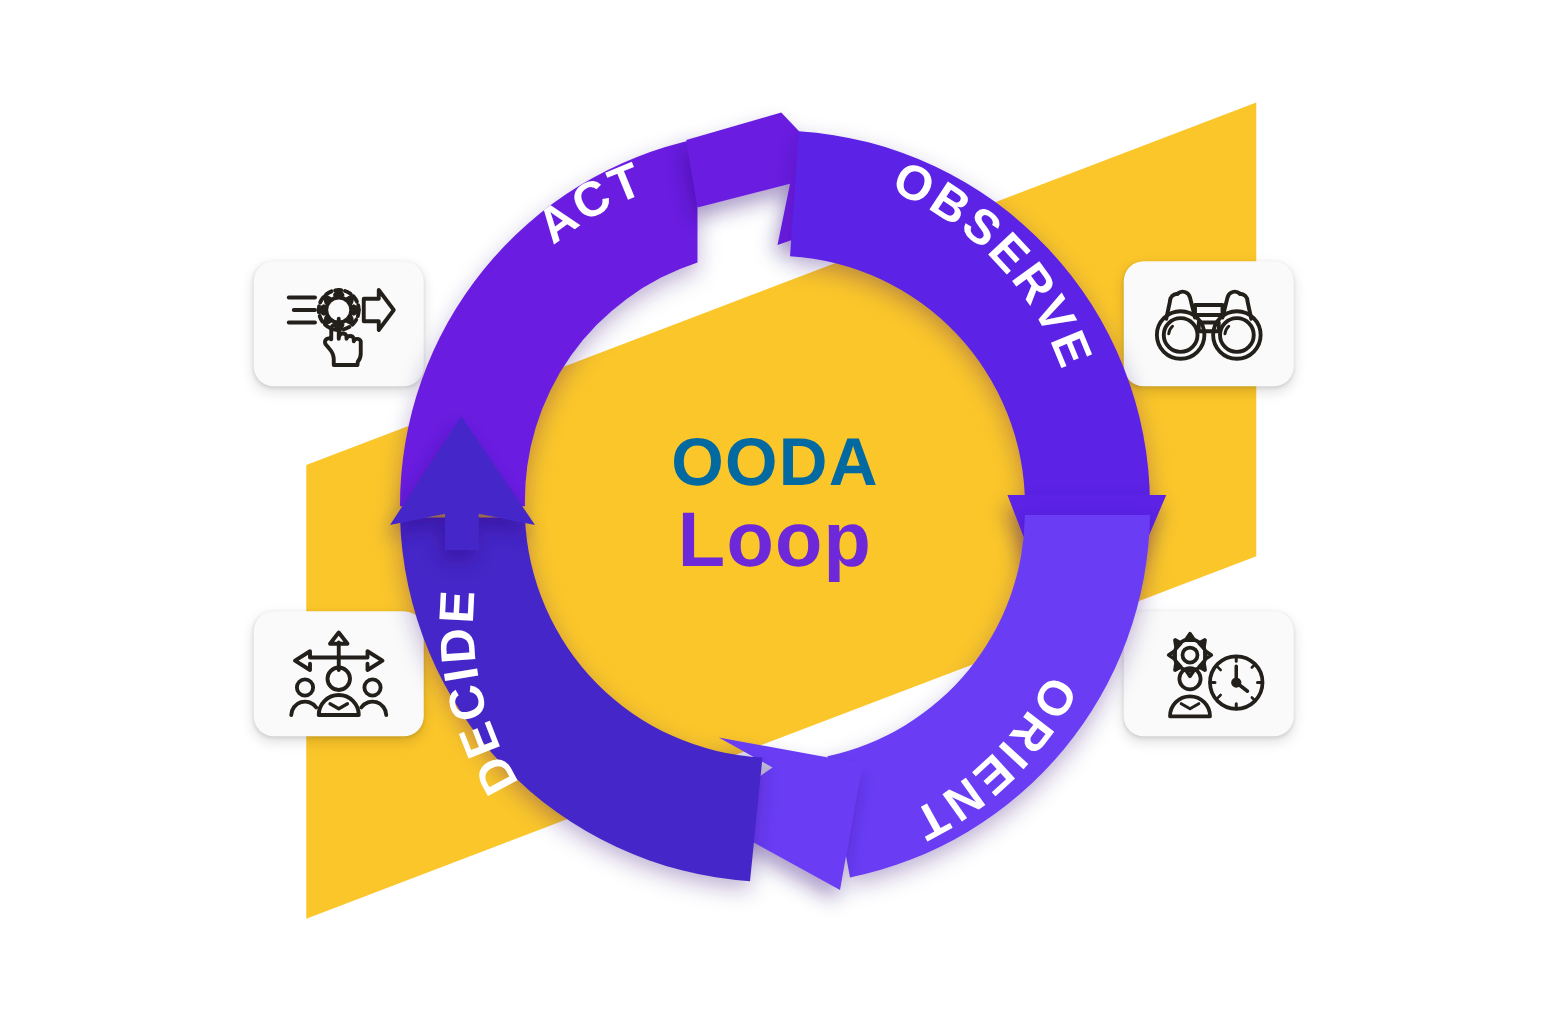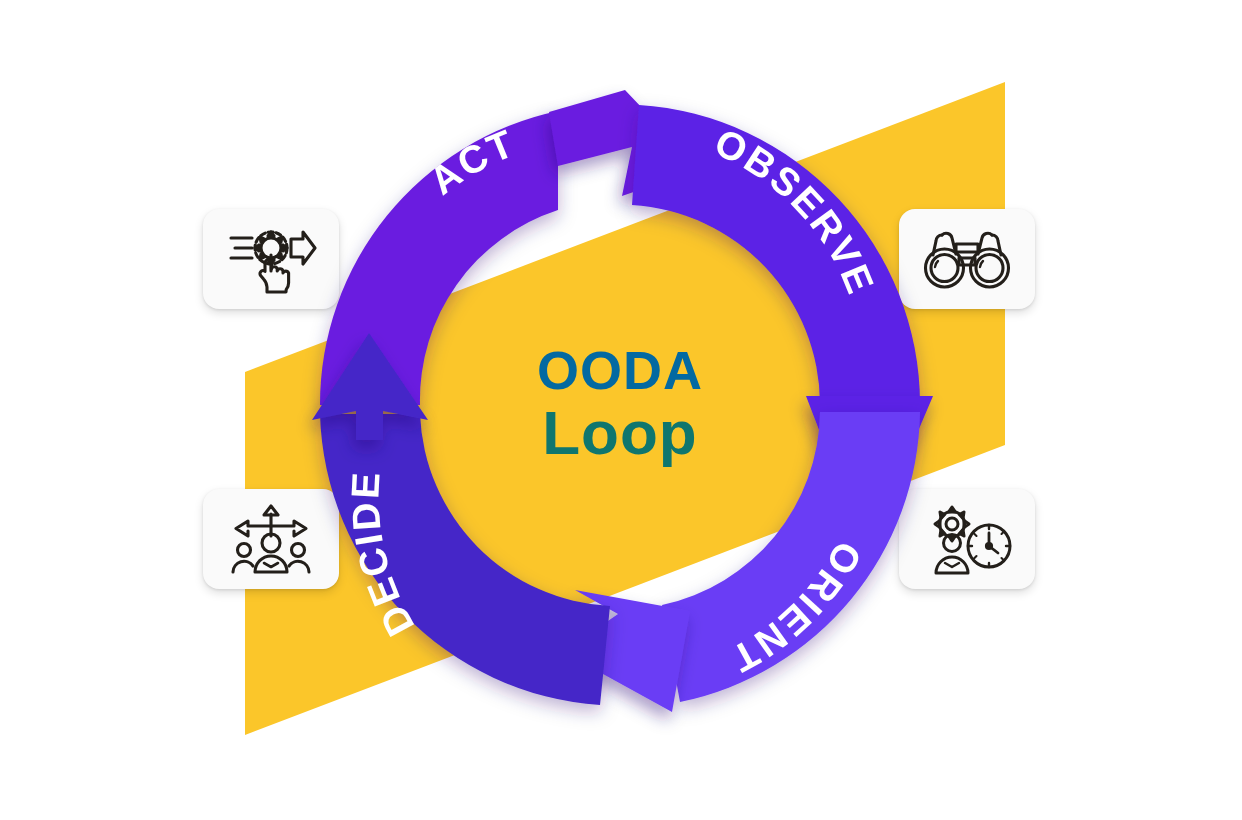--- a/index.html
+++ b/index.html
@@ -64,21 +64,21 @@
   #center-label .line1 {
     display: block;
     color: #0369a1;
     font-size: 54px;
     font-weight: bold;
     letter-spacing: 1px;
     line-height: 1.02;
   }
   #center-label .line2 {
     display: block;
-    color: #0f766e;
+    color: #6d28d9;
     font-size: 62px;
     font-weight: bold;
     letter-spacing: 1px;
     line-height: 1.12;
   }
   .seg-label {
     font-family: "Liberation Sans", sans-serif;
     font-size: 39px;
     font-weight: bold;
     letter-spacing: 2.5px;

